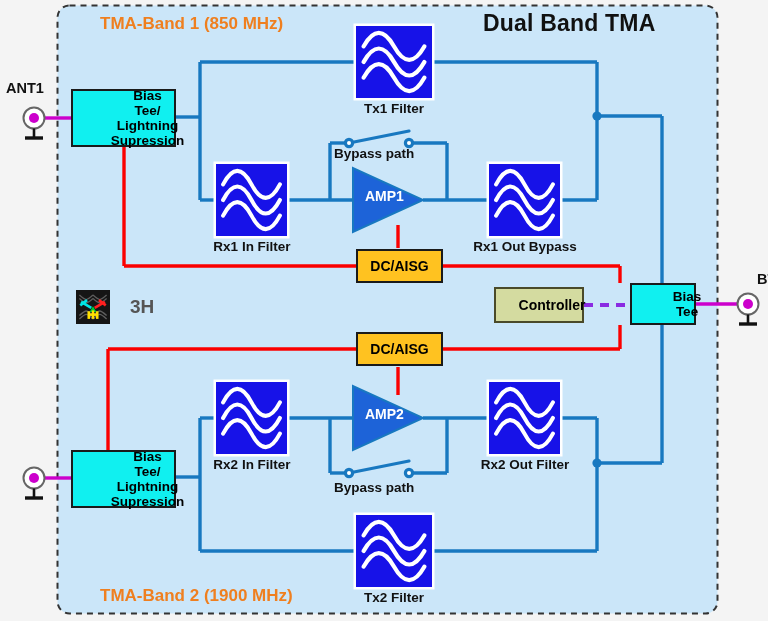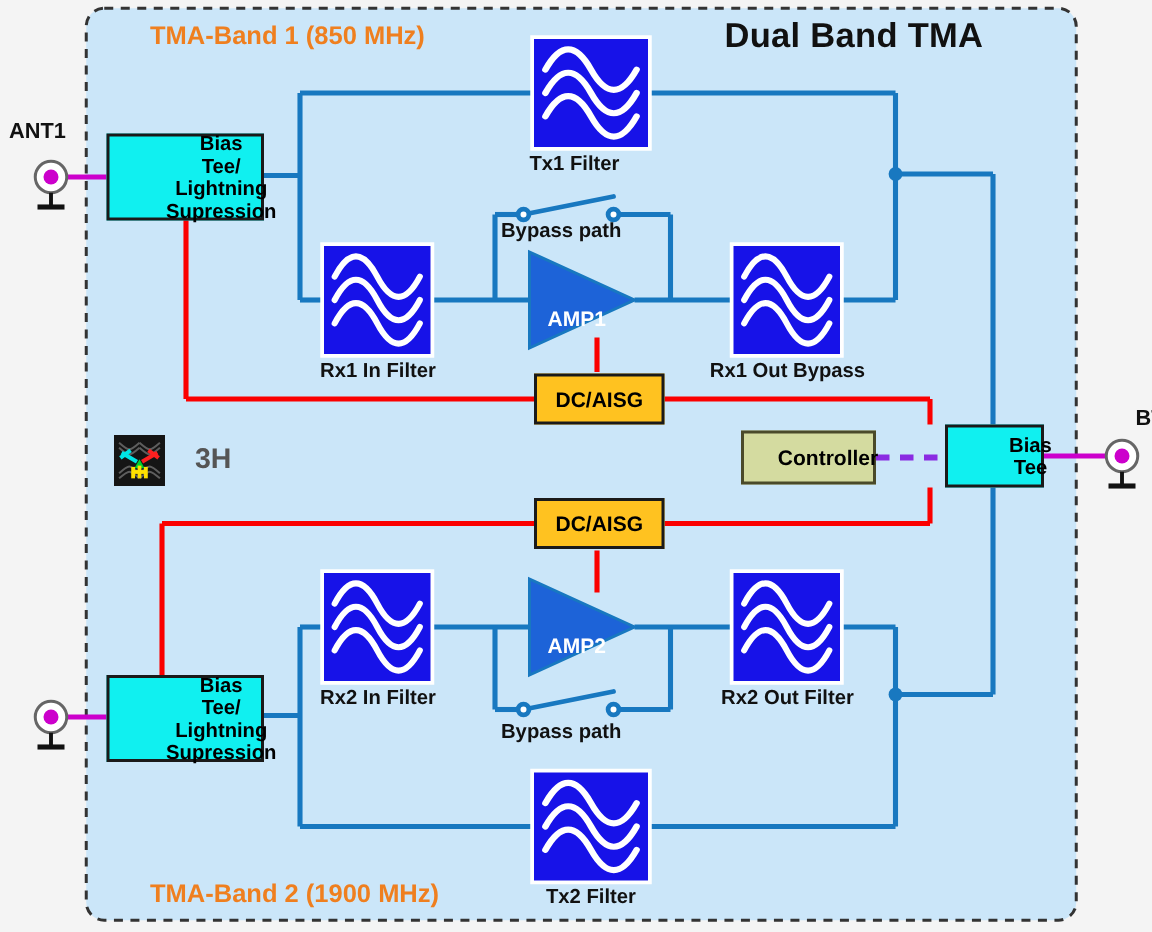--- a/index.html
+++ b/index.html
@@ -37,21 +37,21 @@
     position:absolute;background:#1712e8;box-sizing:border-box;
     box-shadow:0 0 0 2.5px #ffffff;
   }
   .filt svg{display:block;width:100%;height:100%;}
   .filt-cap{
     position:absolute;font-size:13.5px;font-weight:bold;color:#111;
     text-align:center;white-space:nowrap;
   }
   .ampcap{
     position:absolute;font-size:14px;font-weight:bold;color:#ffffff;
-    white-space:nowrap;pointer-events:none;margin-top:16px;
+    white-space:nowrap;pointer-events:none;
   }
   .bypasslbl{
     position:absolute;font-size:13.5px;font-weight:bold;color:#111;white-space:nowrap;
   }
   .portlbl{
     position:absolute;font-size:14.5px;font-weight:bold;color:#111;white-space:nowrap;
   }
   .logo3h{position:absolute;display:flex;align-items:center;gap:20px;}
   .logo3h .mark{width:34px;height:34px;display:block;}
   .logo3h .txt{font-size:19px;font-weight:bold;color:#555;}
@@ -229,21 +229,21 @@
   <div class="blk dcaisg" style="left:356px;top:249px;width:87px;height:34px;">DC/AISG</div>
   <div class="blk dcaisg" style="left:356px;top:332px;width:87px;height:34px;">DC/AISG</div>
 
   <div class="blk controller" style="left:494px;top:287px;width:90px;height:36px;">Controller</div>
 
   <div class="filt" style="left:356px;top:26px;width:76px;height:72px;">
     <svg viewBox="0 0 60 60" preserveAspectRatio="none">
         <use href="#filterglyph"></use>
       </svg>
   </div>
-  <div class="filt-cap" style="left:325px;top:101px;width:116px;">Tx1  Filter</div>
+  <div class="filt-cap" style="left:336px;top:101px;width:116px;">Tx1  Filter</div>
 
   <div class="filt" style="left:216px;top:164px;width:71px;height:72px;">
     <svg viewBox="0 0 60 60" preserveAspectRatio="none">
         <use href="#filterglyph"></use>
       </svg>
   </div>
   <div class="filt-cap" style="left:195px;top:239px;width:114px;">Rx1 In Filter</div>
 
   <div class="filt" style="left:489px;top:164px;width:71px;height:72px;">
     <svg viewBox="0 0 60 60" preserveAspectRatio="none">

